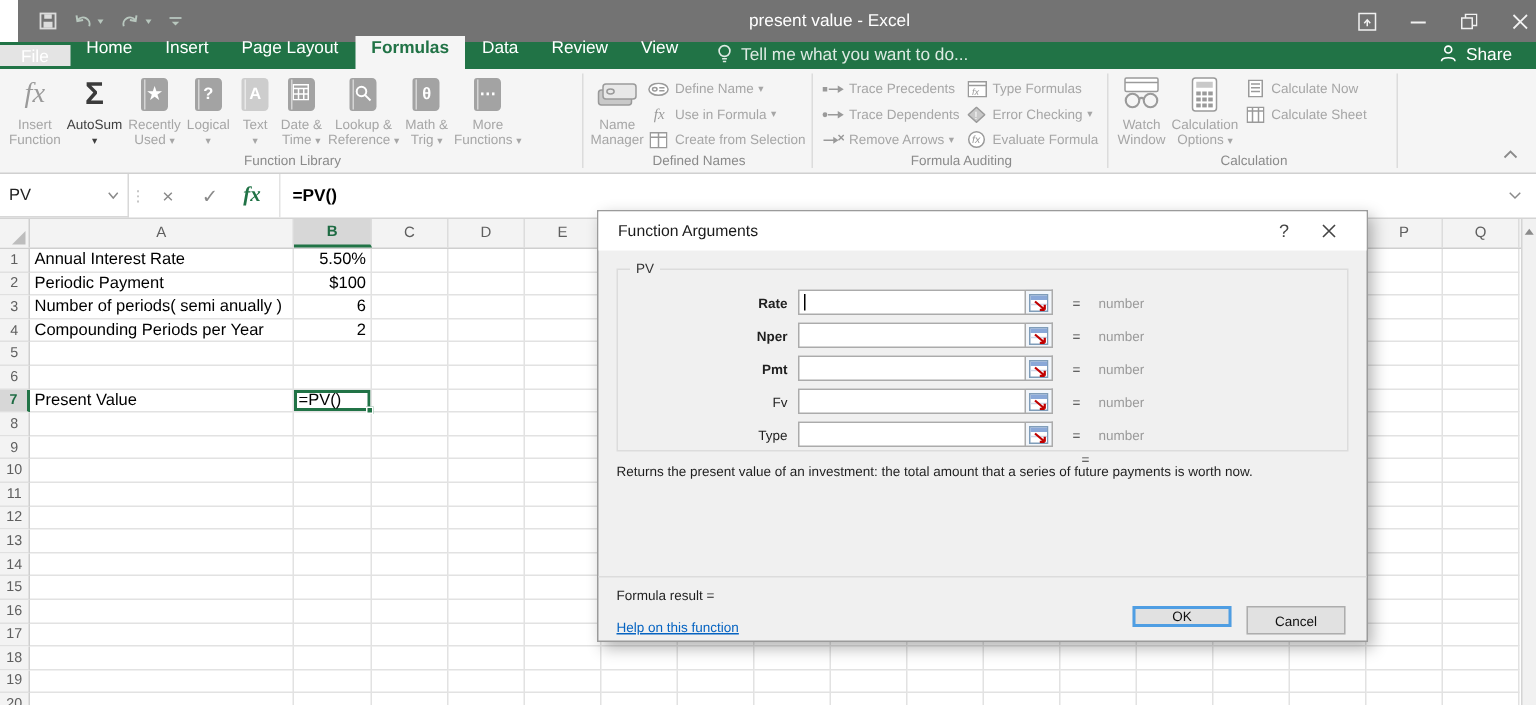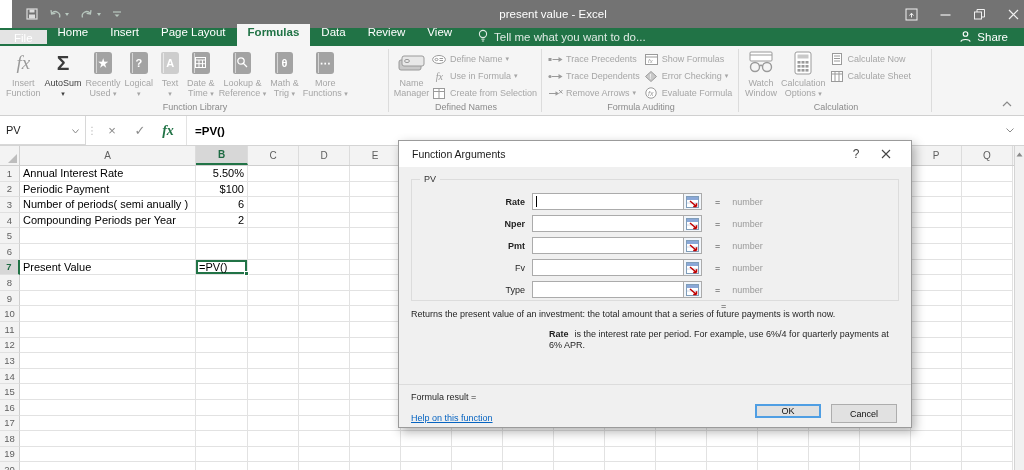--- a/index.html
+++ b/index.html
@@ -378,21 +378,21 @@
           </div>
           <div class="rcol">
             <button class="rsmall">
               <span class="smico">
                 <svg width="13" height="11" viewBox="0 0 13 11">
                   <rect x="0.5" y="0.5" width="12" height="10" fill="#fff" stroke="#9a9a9a"></rect>
                   <line x1="0.5" y1="3" x2="12.5" y2="3" stroke="#9a9a9a"></line>
                   <text x="3" y="9" font-size="6" font-style="italic" fill="#9a9a9a">fx</text>
                 </svg>
               </span>
-              <span>Show Formulas</span>
+              <span>Type Formulas</span>
             </button>
             <button class="rsmall">
               <span class="smico">
                 <svg width="12" height="11" viewBox="0 0 12 11">
                   <path d="M6 0.5 L11.5 5.5 L6 10.5 L0.5 5.5 Z" fill="#c9c9c9" stroke="#9a9a9a"></path>
                   <text x="4.6" y="8" font-size="7" fill="#fff">!</text>
                 </svg>
               </span>
               <span>Error Checking</span>
               <span class="arrow9">▾</span>
@@ -1016,23 +1016,20 @@
                 <path d="M4 5 L10.5 10.5 M10.5 10.5 V7.2 M10.5 10.5 H7.2" stroke="#c00000" stroke-width="1.5" fill="none"></path>
               </svg>
             </button>
             <span class="feq">=</span>
             <span class="fres">number</span>
           </div>
         </div>
     </div>
     <div class="dlg-eq">=</div>
     <div class="dlg-desc">Returns the present value of an investment: the total amount that a series of future payments is worth now.</div>
-    <div class="dlg-arghelp">
-      <b>Rate</b><span>is the interest rate per period. For example, use 6%/4 for quarterly payments at 6% APR.</span>
-    </div>
     <div class="dlg-sep"></div>
     <div class="dlg-result">Formula result =</div>
     <a class="dlg-link">Help on this function</a>
     <button class="dlg-ok">OK</button>
     <button class="dlg-cancel">Cancel</button>
   </div>
 
 </div>
 
 </body></html>

